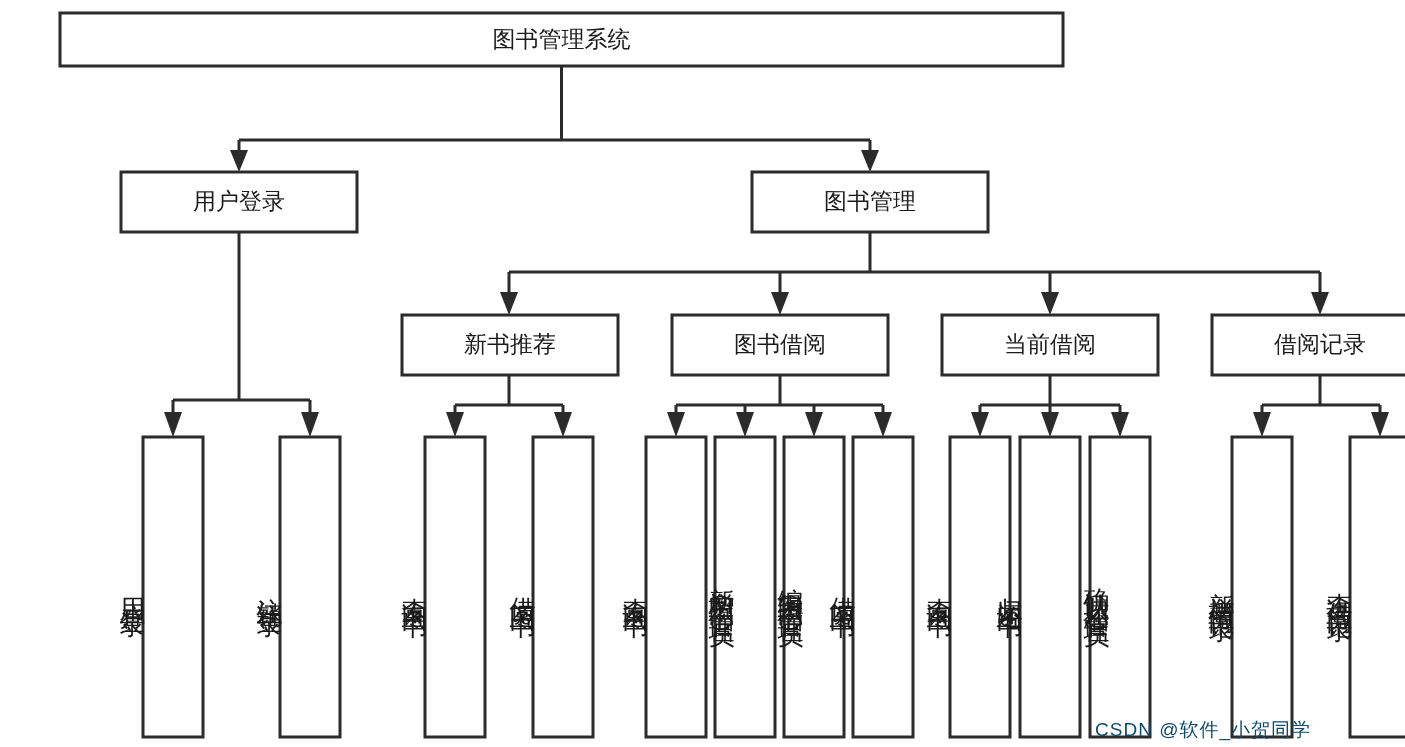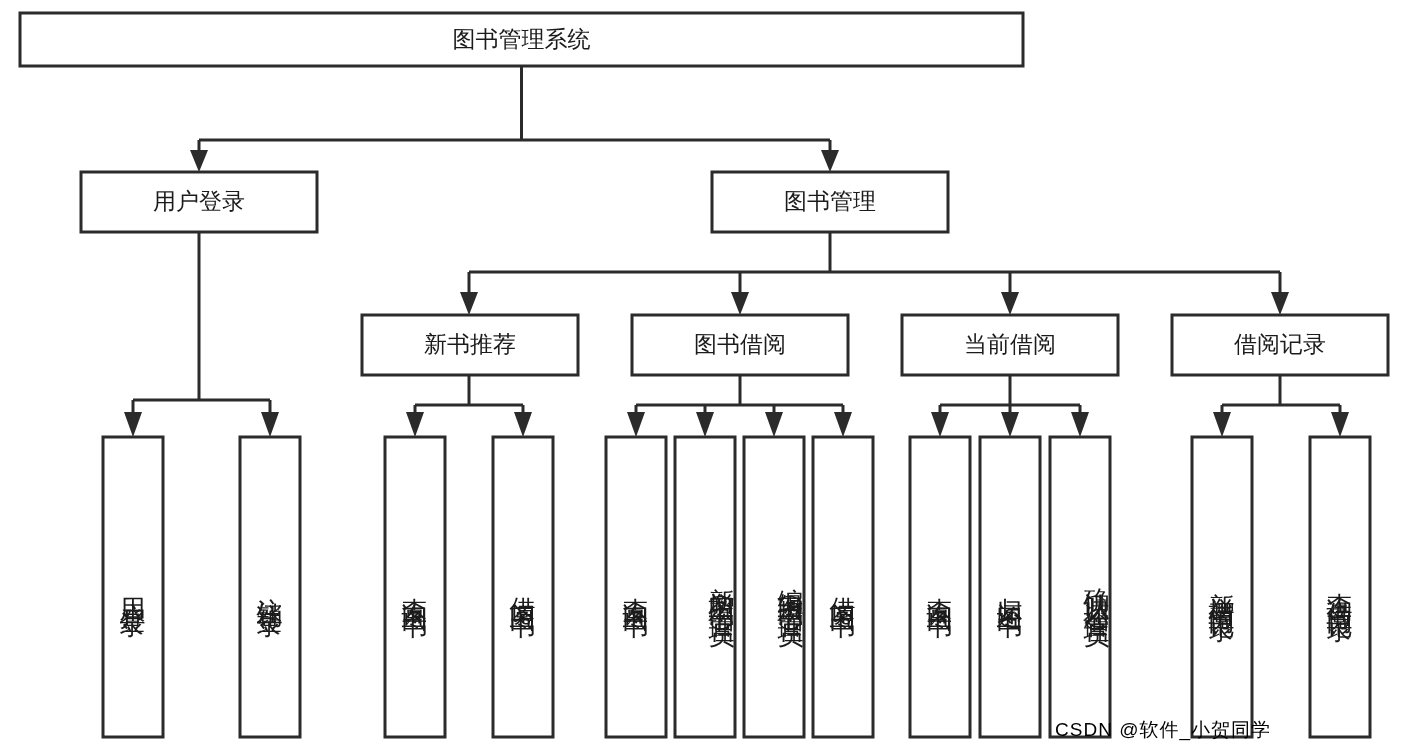--- a/index.html
+++ b/index.html
@@ -12,20 +12,21 @@
     height: 747px;
     font-family: "Liberation Sans", "DejaVu Sans", sans-serif;
     overflow: hidden;
     position: relative;
   }
   #diagram-root {
     position: absolute;
     left: 0; top: 0;
     width: 1279px;
     height: 747px;
+    padding-left: 40px;
   }
   svg.flow {
     display: block;
     width: 1405px;
     height: 747px;
   }
   .node-rect {
     fill: #ffffff;
     stroke: #2b2b2b;
     stroke-width: 3;
@@ -69,21 +70,21 @@
     display: flex;
     align-items: flex-start;
     justify-content: center;
   }
   .watermark {
     position: absolute;
     right: 8px;
     bottom: 4px;
     font-family: "Liberation Sans", "DejaVu Sans", sans-serif;
     font-size: 19px;
-    color: #000000;
+    color: #0c4a6e;
     letter-spacing: 1px;
     white-space: nowrap;
     pointer-events: none;
   }
 </style>
 </head>
 <body>
 
 <div id="diagram-root">
 

